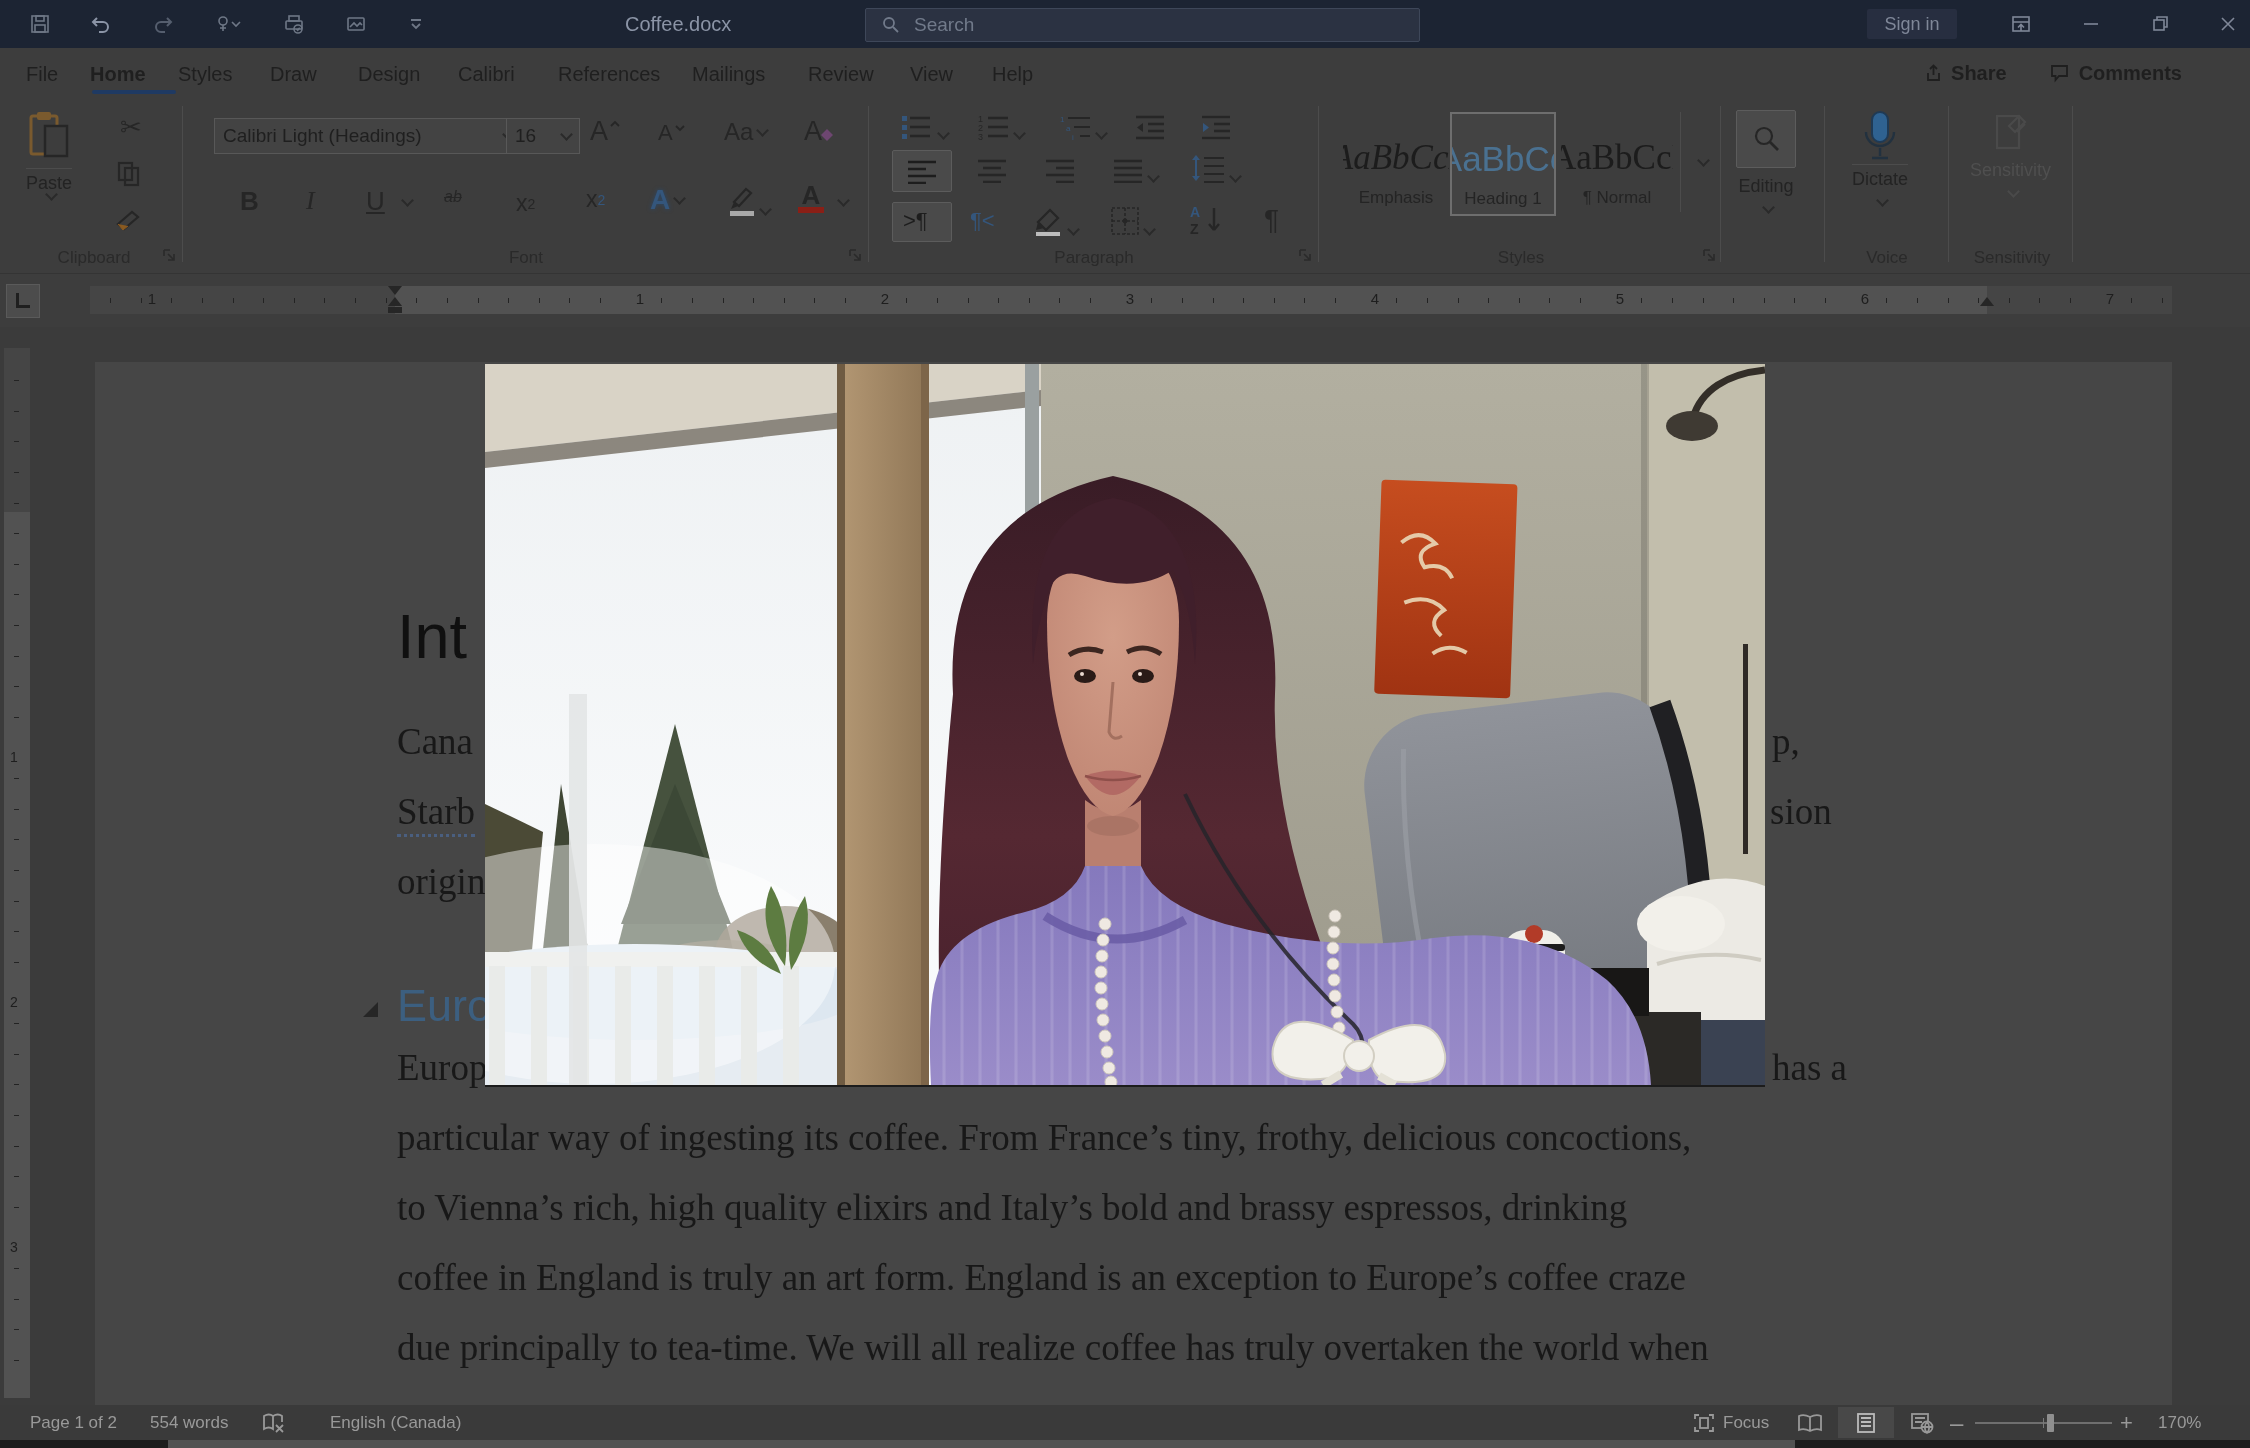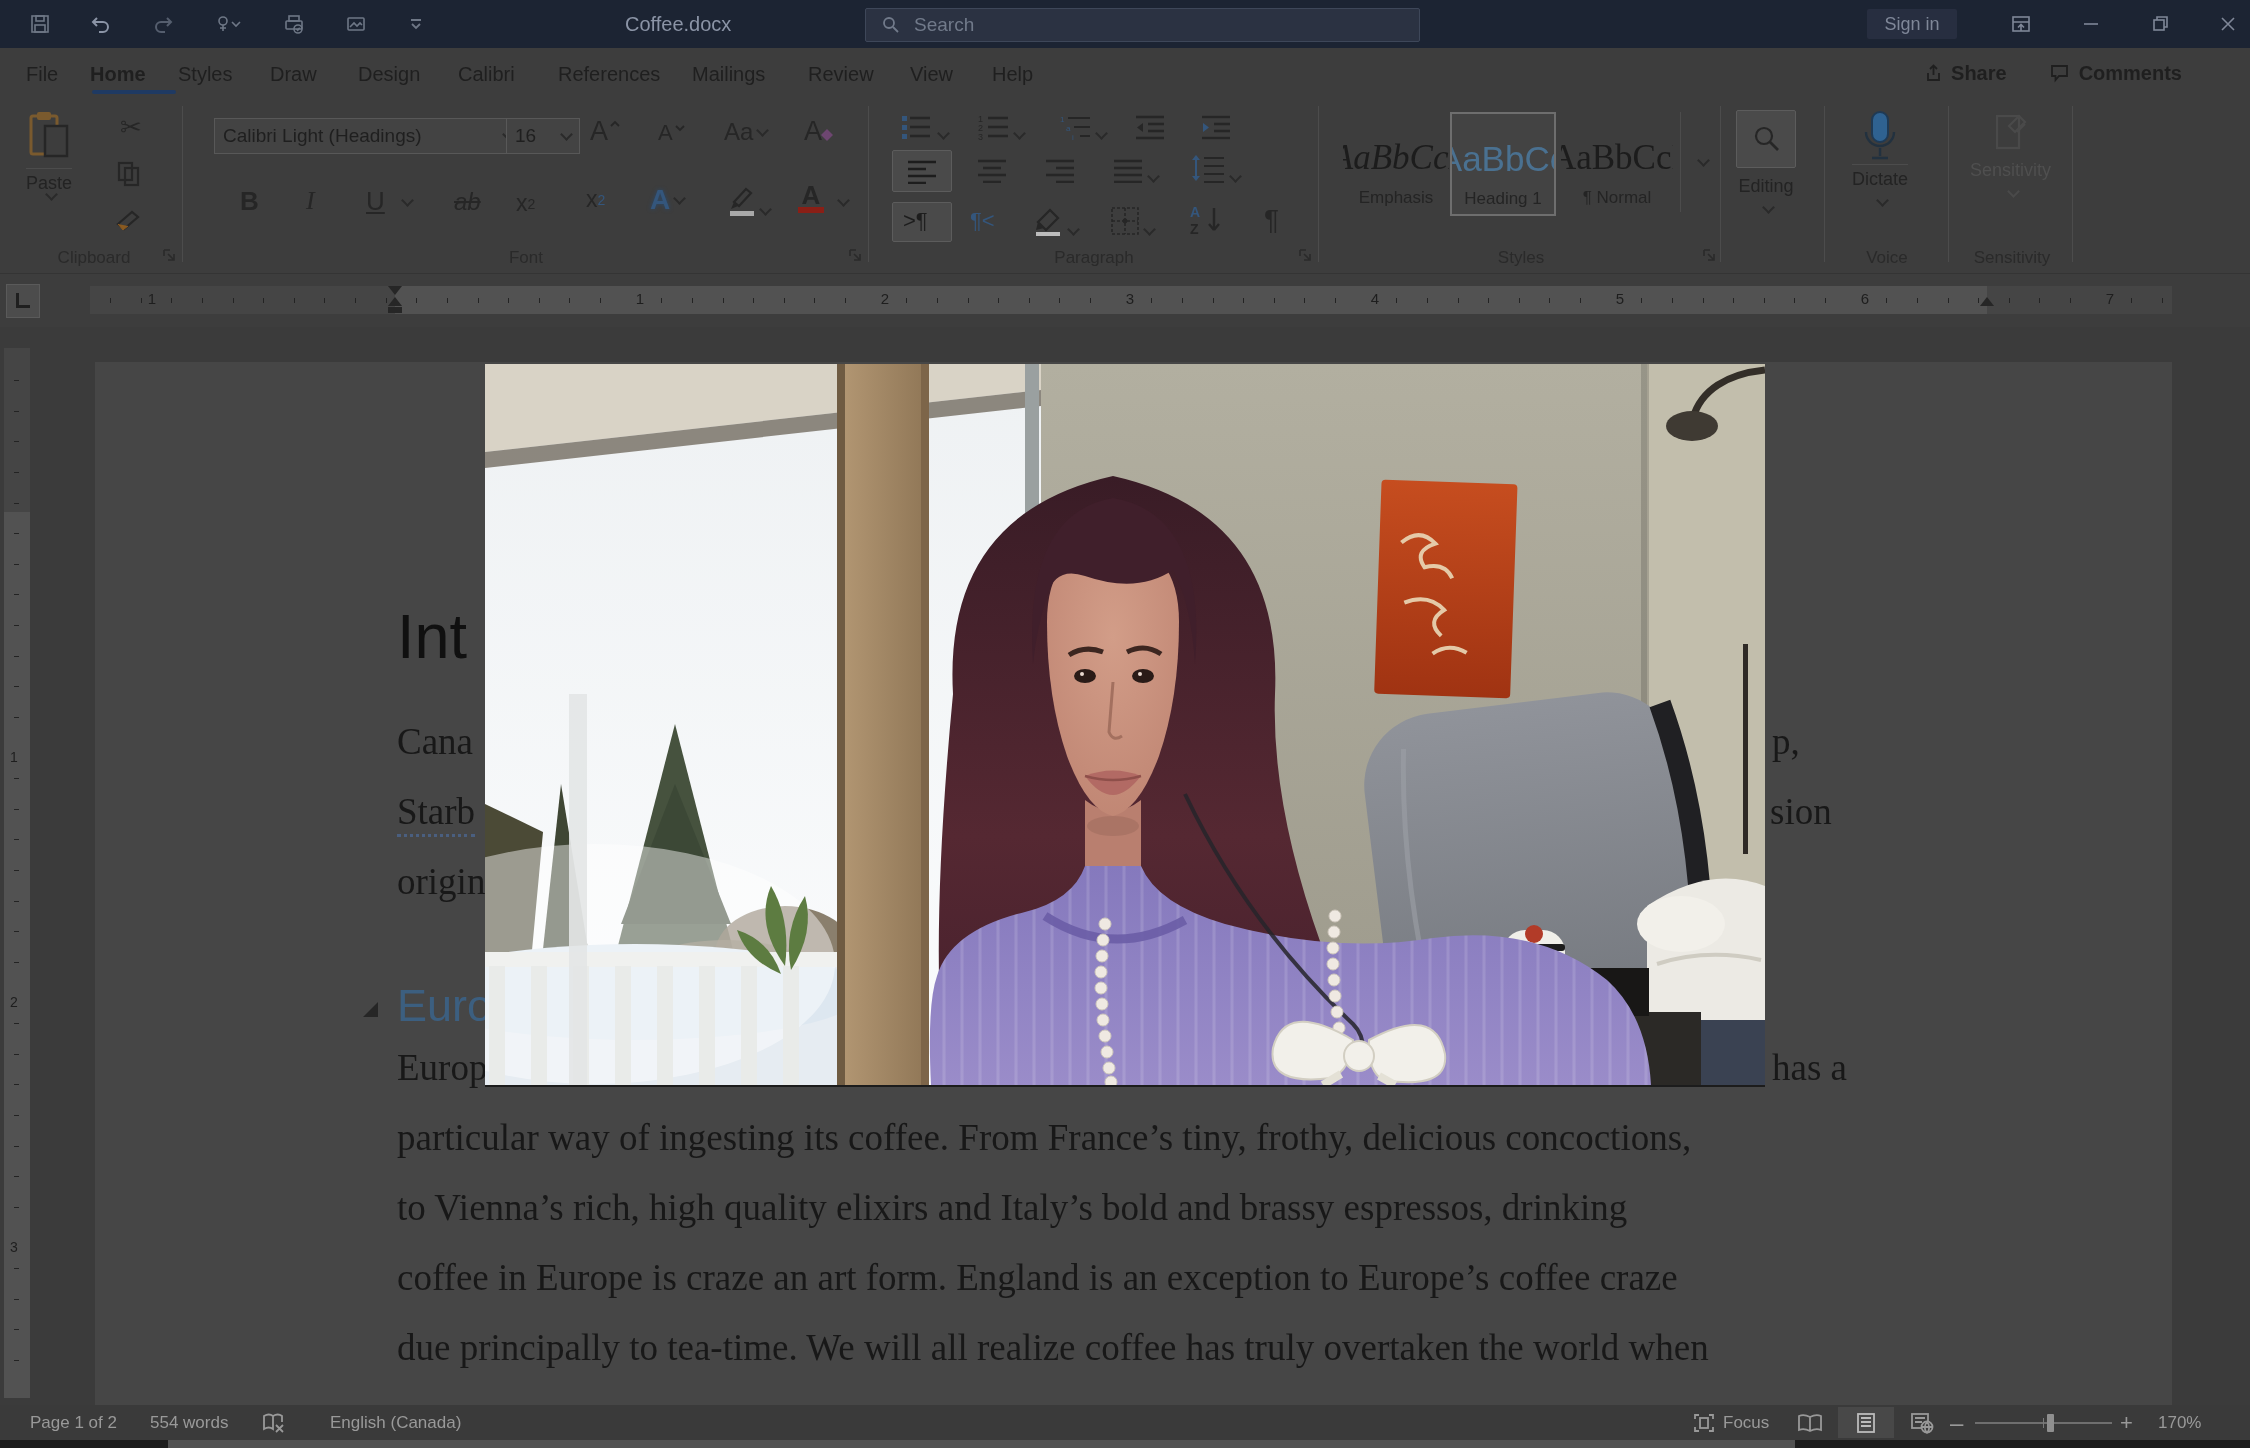--- a/index.html
+++ b/index.html
@@ -278,21 +278,21 @@
       <span class="abs icbtn" style="left:54px;top:88px;font-size:26px;font-weight:bold;">
           <span>B</span>
         </span>
       <span class="abs icbtn" style="left:120px;top:88px;font-size:26px;font-style:italic;font-family:'Liberation Serif',serif;">
           <span>I</span>
         </span>
       <span class="abs icbtn" style="left:180px;top:88px;font-size:26px;text-decoration:underline;">
           <span>U</span>
         </span>
       <span class="chev abs" style="left:212px;top:102px;"></span>
-      <span class="abs icbtn" style="left:268px;top:90px;font-size:24px;text-decoration:line-through;font-style:italic;">
+      <span class="abs icbtn" style="left:258px;top:90px;font-size:16px;text-decoration:line-through;font-style:italic;">
           <span>ab</span>
         </span>
       <span class="abs icbtn" style="left:330px;top:92px;font-size:23px;">
           <span>x</span>
           <sub style="font-size:14px;">2</sub>
         </span>
       <span class="abs icbtn" style="left:400px;top:88px;font-size:23px;">
           <span>x</span>
           <sup style="font-size:14px;color:#34567c;">2</sup>
         </span>
@@ -632,21 +632,21 @@
       <div class="docfrag" style="left:1677px;top:358px;">p,</div>
       <div class="docfrag grammar" style="left:302px;top:428px;">Starb</div>
       <div class="docfrag" style="left:1675px;top:428px;">sion</div>
       <div class="docfrag" style="left:302px;top:498px;">origin</div>
       <span id="h1-collapse"></span>
       <div class="docfrag" id="doc-h1-frag" style="left:302px;top:618px;">Euro</div>
       <div class="docfrag" style="left:302px;top:684px;">Europ</div>
       <div class="docfrag" style="left:1677px;top:684px;">has a</div>
       <div class="docfrag" style="left:302px;top:754px;">particular way of ingesting its coffee. From France’s tiny, frothy, delicious concoctions,</div>
       <div class="docfrag" style="left:302px;top:824px;">to Vienna’s rich, high quality elixirs and Italy’s bold and brassy espressos, drinking</div>
-      <div class="docfrag" style="left:302px;top:894px;">coffee in Europe is craze an art form. England is an exception to Europe’s coffee craze</div>
+      <div class="docfrag" style="left:302px;top:894px;">coffee in England is truly an art form. England is an exception to Europe’s coffee craze</div>
       <div class="docfrag" style="left:302px;top:964px;">due principally to tea-time. We will all realize coffee has truly overtaken the world when</div>
     </div>
   </main>
 
   <div id="webcam">
     <svg viewBox="0 0 1280 721">
       <defs>
         <linearGradient id="skyG" x1="0" y1="0" x2="0" y2="1">
             <stop offset="0" stop-color="#eef1f3"></stop>
             <stop offset="1" stop-color="#fbfcfd"></stop>

